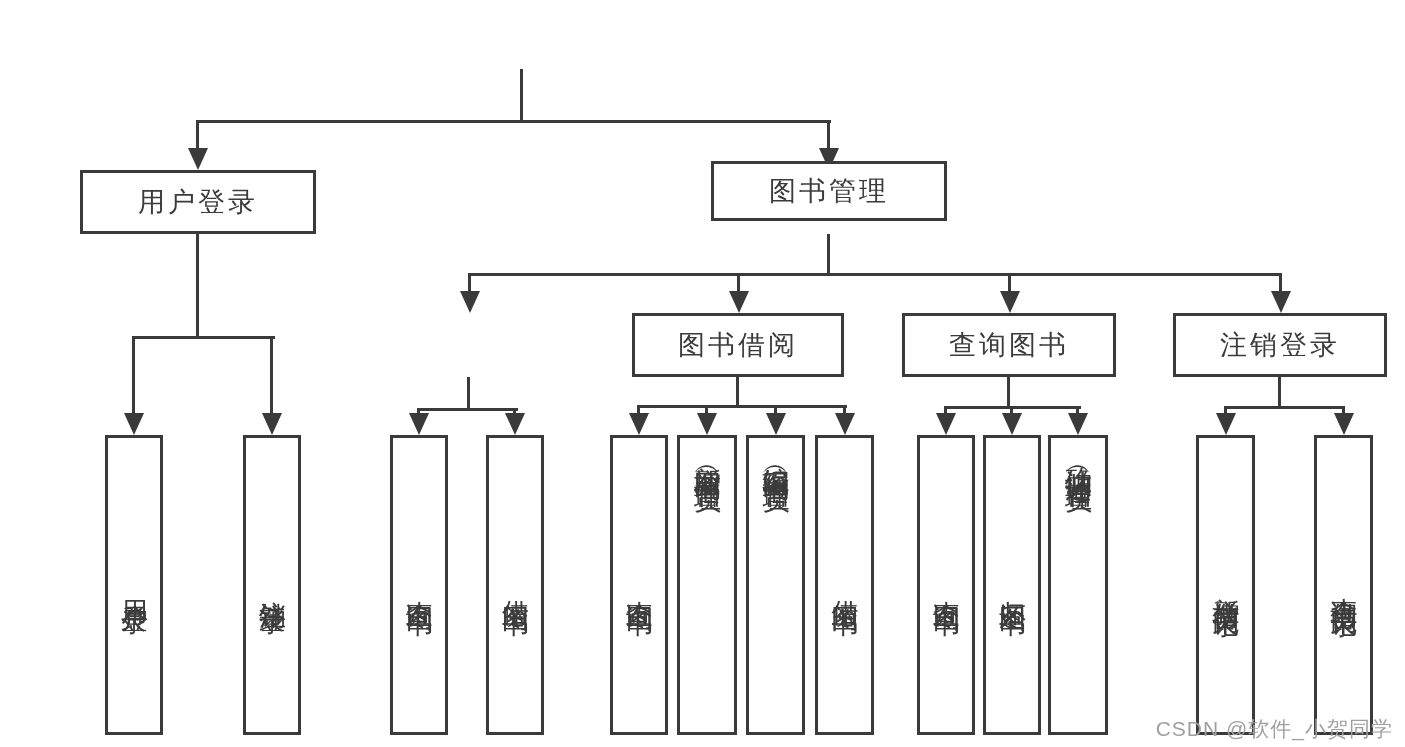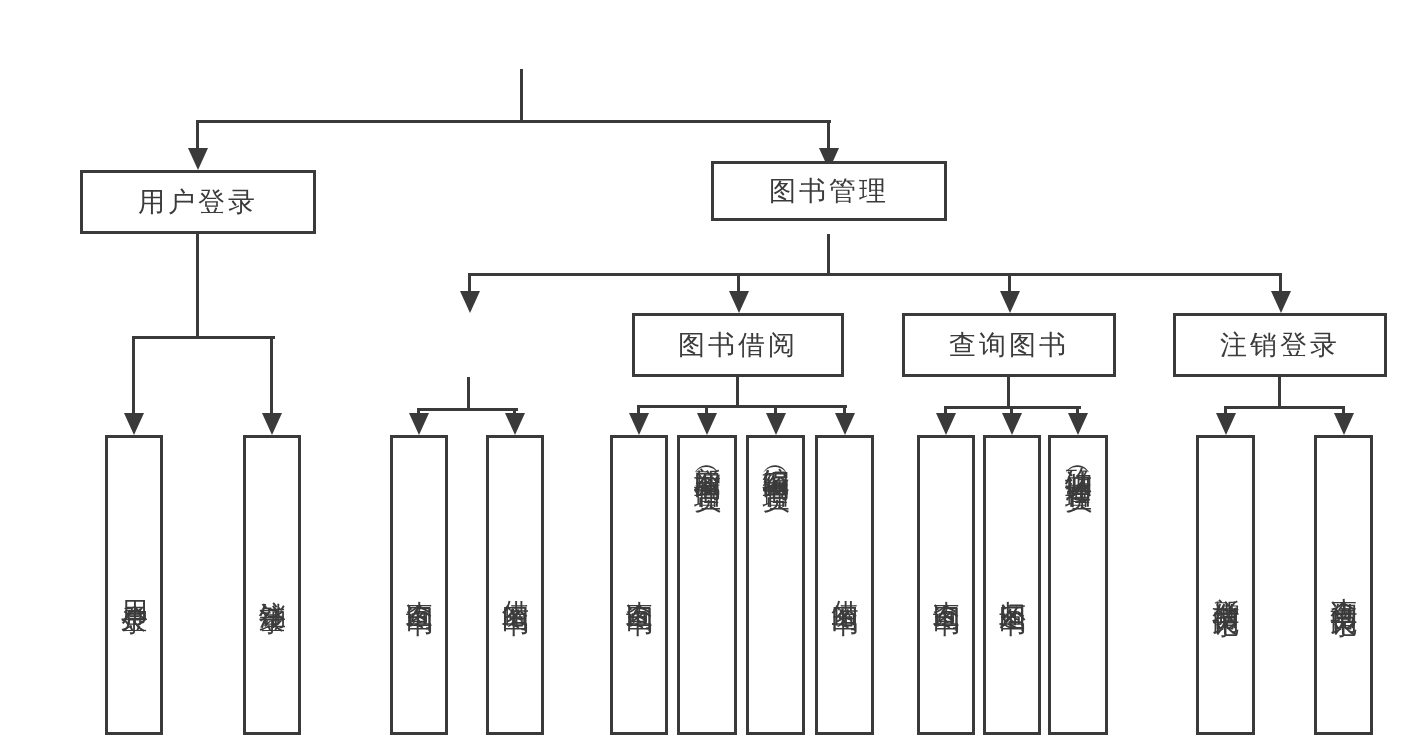--- a/index.html
+++ b/index.html
@@ -155,14 +155,15 @@
     <span class="vtext">确认归还（管理员）</span>
   </div>
 
   <div class="leaf" style="left:1196px;width:59px">
     <span class="vtext">新增借阅记录</span>
   </div>
   <div class="leaf" style="left:1314px;width:59px">
     <span class="vtext">查询借阅记录</span>
   </div>
 
+  <div class="watermark">CSDN @软件_小贺同学</div>
 
 </div>
 
 </body></html>

